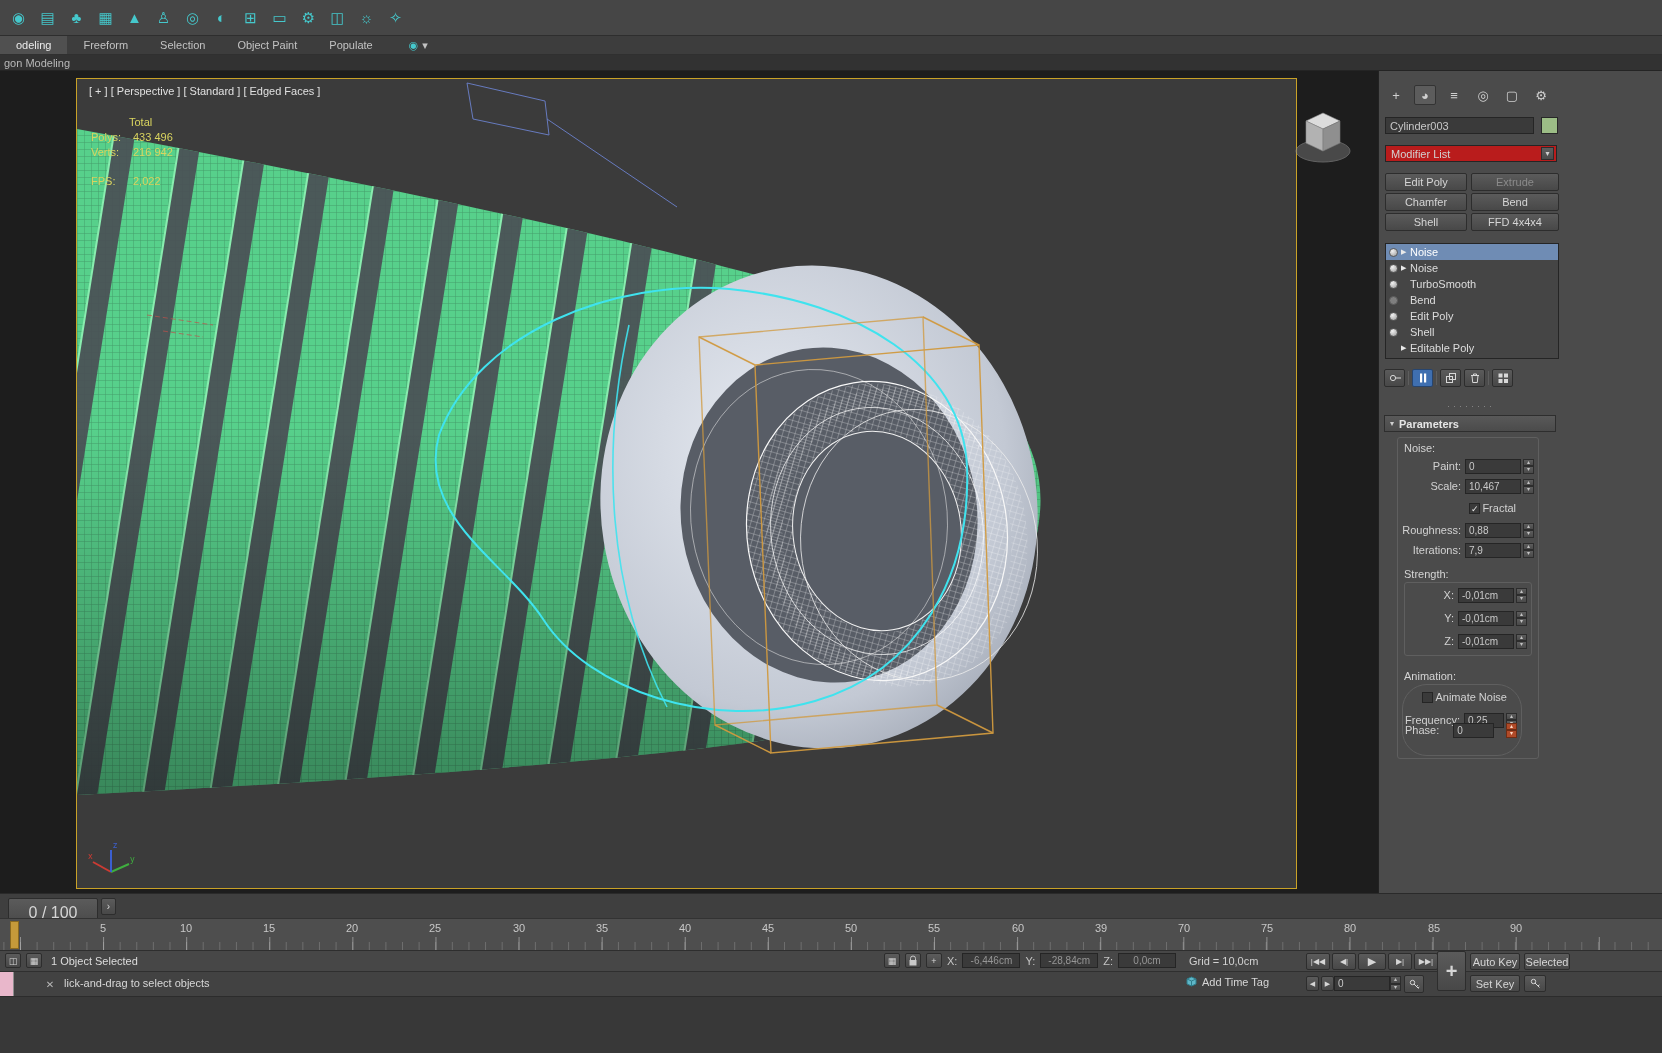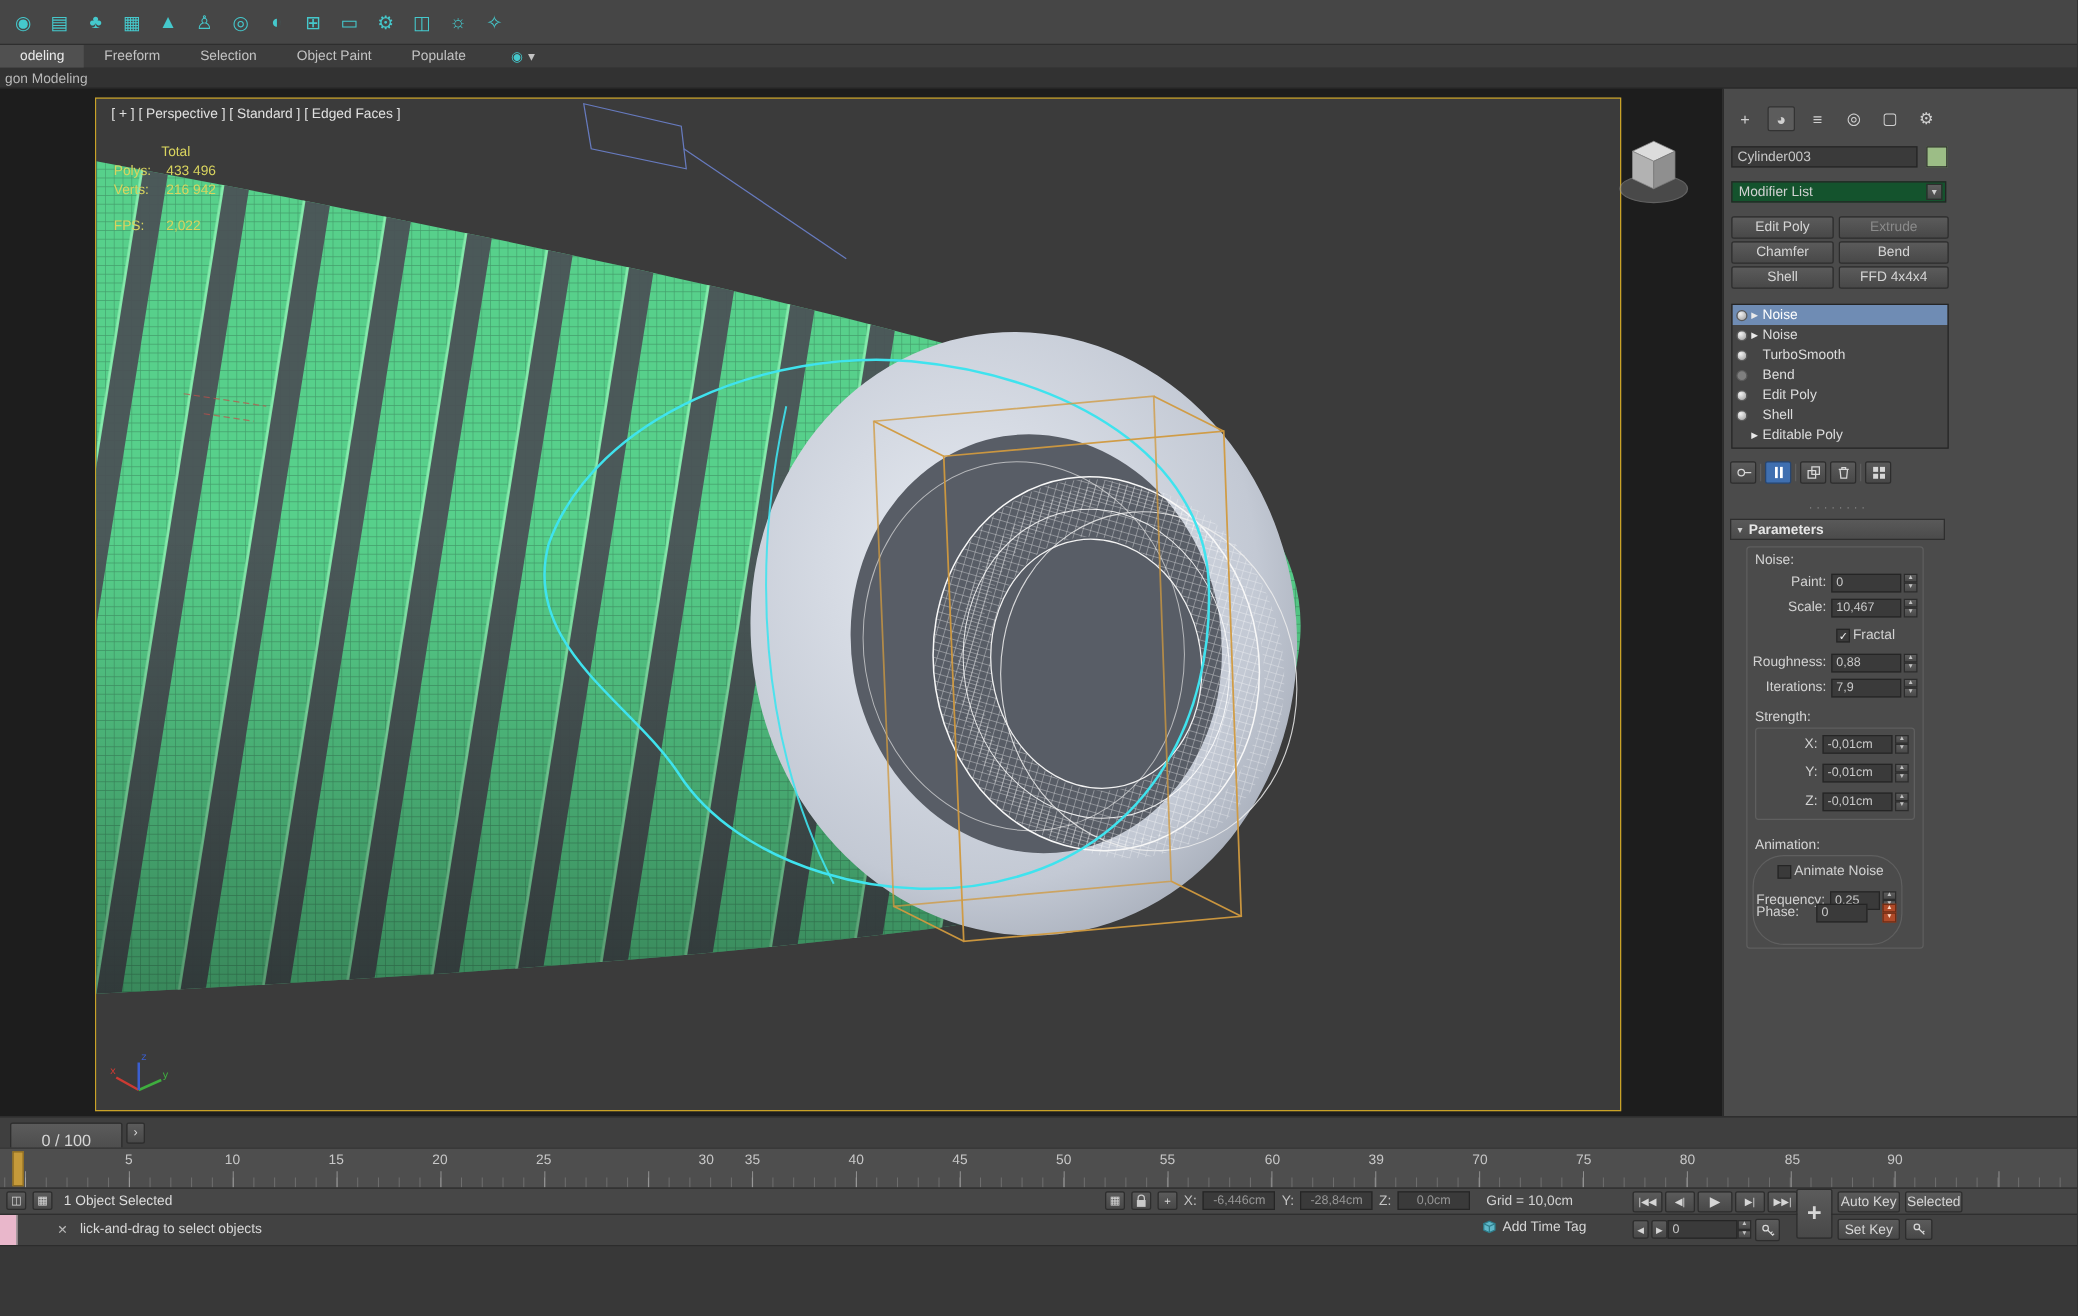--- a/index.html
+++ b/index.html
@@ -35,21 +35,21 @@
   #axisGizmo{position:absolute;left:8px;bottom:8px;}
 
   
   #cpanel{left:1378px;top:71px;width:284px;height:822px;background:#4b4b4b;border-left:1px solid #222;box-sizing:border-box;}
   #cpTabs{position:absolute;left:6px;top:14px;display:flex;gap:7px;}
   .cptab{width:22px;height:20px;display:flex;align-items:center;justify-content:center;color:#d0d0d0;font-size:13px;box-sizing:border-box;}
   .cptab.active{background:#5c5c5c;border:1px solid #333;border-radius:2px;}
   .field{background:#3a3a3a;border:1px solid #252525;color:#c8c8c8;display:flex;align-items:center;padding:0 4px;box-sizing:border-box;}
   #objName{position:absolute;left:6px;top:46px;width:149px;height:17px;}
   #colorSwatch{position:absolute;left:162px;top:46px;width:17px;height:17px;background:#9cbd86;border:1px solid #282828;box-sizing:border-box;}
-  #modList{position:absolute;left:6px;top:74px;width:172px;height:17px;background:#14532d;border:1px solid #252525;display:flex;align-items:center;justify-content:space-between;padding:0 2px 0 5px;color:#d2d2d2;box-sizing:border-box;}
+  #modList{position:absolute;left:6px;top:74px;width:172px;height:17px;background:#b91c1c;border:1px solid #252525;display:flex;align-items:center;justify-content:space-between;padding:0 2px 0 5px;color:#d2d2d2;box-sizing:border-box;}
   .ddarrow{width:13px;height:13px;background:linear-gradient(#5e5e5e,#4a4a4a);border:1px solid #2d2d2d;display:flex;align-items:center;justify-content:center;font-size:8px;color:#cfcfcf;box-sizing:border-box;}
   #modBtns{position:absolute;left:6px;top:102px;width:174px;display:grid;grid-template-columns:82px 88px;gap:2px 4px;}
   .modbtn{height:18px;font-size:11px;}
   #stack{position:absolute;left:6px;top:172px;width:172px;height:114px;background:#454545;border:1px solid #252525;overflow:hidden;box-sizing:content-box;}
   .stackrow{height:16px;display:flex;align-items:center;padding-left:3px;color:#dddddd;}
   .stackrow.selected{background:#6f8cb4;color:#ffffff;}
   .bulb{width:9px;height:9px;border-radius:50%;background:radial-gradient(circle at 35% 30%,#f2f2f2,#9a9a9a);border:1px solid #5a5a5a;margin-right:3px;flex:none;box-sizing:border-box;}
   .bulb.dim{background:#7f7f7f;}
   .bulb.none{visibility:hidden;}
   .stackarrow{width:9px;font-size:7px;color:#e9e9e9;flex:none;}
@@ -68,21 +68,21 @@
   .spin{width:11px;height:15px;display:flex;flex-direction:column;flex:none;}
   .spin i{flex:1;background:linear-gradient(#5d5d5d,#494949);border:1px solid #2c2c2c;font-style:normal;font-size:6px;line-height:5px;color:#c2c2c2;display:flex;align-items:center;justify-content:center;box-sizing:border-box;}
   .spin i:first-child::before{content:"▴";}
   .spin i:last-child::before{content:"▾";}
   .spin.hot i{background:#b04a28;color:#ffd9c4;border-color:#6e2c14;}
   .chk{width:11px;height:11px;background:#3a3a3a;border:1px solid #252525;color:#eaeaea;font-size:9px;line-height:10px;text-align:center;box-sizing:border-box;flex:none;}
   .gbox{position:absolute;border:1px solid #5f5f5f;border-radius:3px;box-sizing:border-box;}
 
   
   #sliderRow{left:0;top:893px;width:1662px;height:25px;background:#3f3f3f;border-top:1px solid #2a2a2a;box-sizing:border-box;}
-  #frameBox{position:absolute;left:8px;top:4px;width:90px;height:29px;font-size:13px;}
+  #frameBox{position:absolute;left:8px;top:4px;width:90px;height:29px;font-size:16px;}
   #frameNext{position:absolute;left:101px;top:4px;width:15px;height:17px;font-size:10px;}
   #ruler{left:0;top:918px;width:1662px;height:32px;background:#4e4e4e;border-top:1px solid #333;
     background-image:linear-gradient(to right, rgba(225,225,225,0.22) 0 1px, transparent 1px),
                      linear-gradient(to right, rgba(245,245,245,0.4) 0 1px, transparent 1px);
     background-size:16.62px 8px, 83.1px 13px;
     background-position:20px 100%, 20px 100%;
     background-repeat:repeat-x;box-sizing:border-box;}
   .tick{position:absolute;top:3px;transform:translateX(-50%);color:#c8c8c8;font-size:11px;}
   #marker{position:absolute;left:10px;top:2px;width:9px;height:28px;background:#c59a3a;border:1px solid #8a6a20;box-sizing:border-box;}
 
@@ -451,21 +451,21 @@
     <div id="frameNext" class="btn">›</div>
   </div>
 
   <div id="ruler" class="abs">
     <div id="marker"></div>
   <span class="tick" style="left: 103px;">5</span>
       <span class="tick" style="left: 186px;">10</span>
       <span class="tick" style="left: 269px;">15</span>
       <span class="tick" style="left: 352px;">20</span>
       <span class="tick" style="left: 435px;">25</span>
-      <span class="tick" style="left: 519px; margin-left: 46px;">30</span>
+      <span class="tick" style="left: 519px;">30</span>
       <span class="tick" style="left: 602px;">35</span>
       <span class="tick" style="left: 685px;">40</span>
       <span class="tick" style="left: 768px;">45</span>
       <span class="tick" style="left: 851px;">50</span>
       <span class="tick" style="left: 934px;">55</span>
       <span class="tick" style="left: 1018px;">60</span>
       <span class="tick" style="left: 1101px;">39</span>
       <span class="tick" style="left: 1184px;">70</span>
       <span class="tick" style="left: 1267px;">75</span>
       <span class="tick" style="left: 1350px;">80</span>

